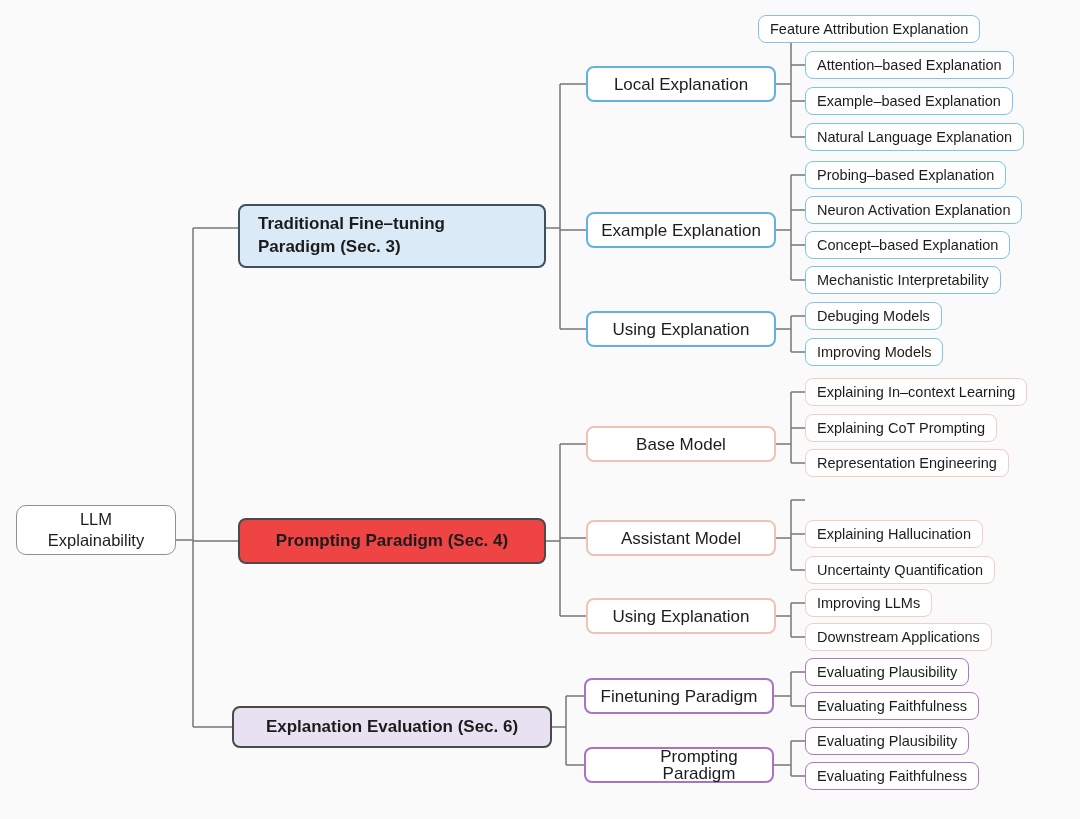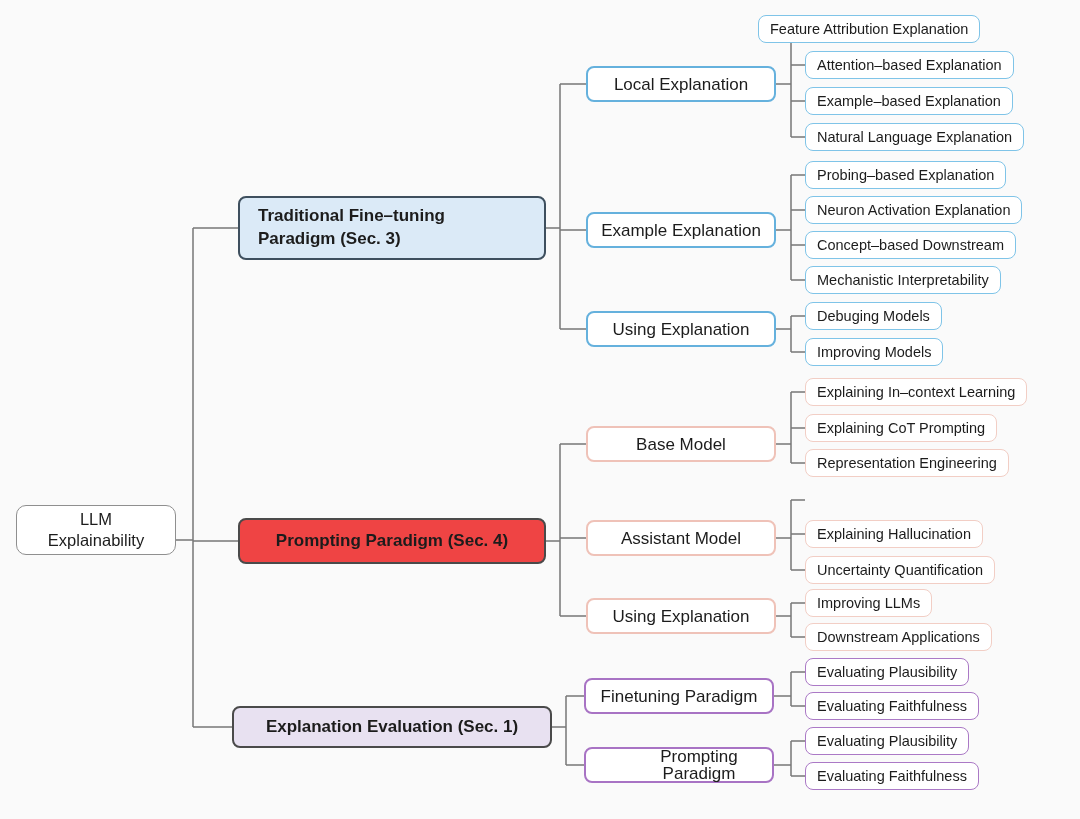--- a/index.html
+++ b/index.html
@@ -79,28 +79,28 @@
       M776,616 H791 M791,603 V637 M791,603 H805 M791,637 H805
       M552,727 H566 M566,696 V765 M566,696 H584 M566,765 H584
       M774,696 H791 M791,672 V706 M791,672 H805 M791,706 H805
       M774,765 H791 M791,741 V776 M791,741 H805 M791,776 H805"></path>
   </svg>
 
   <div class="node root" style="left:16px;top:505px;">
     <span class="wrap">LLM Explainability</span>
   </div>
 
-  <div class="node hdr b1" style="left:238px;top:196px;">
+  <div class="node hdr b1" style="left:238px;top:204px;">
     <span class="wrap">Traditional Fine–tuning Paradigm (Sec. 3)</span>
   </div>
   <div class="node hdr b2" style="left:238px;top:518px;">
     <span>Prompting Paradigm (Sec. 4)</span>
   </div>
   <div class="node hdr b3" style="left:232px;top:706px;">
-    <span>Explanation Evaluation (Sec. 1)</span>
+    <span>Explanation Evaluation (Sec. 6)</span>
   </div>
 
   <div class="node mid b1" style="left:586px;top:66px;">
       <span>Local Explanation</span>
     </div>
   <div class="node mid b1" style="left:586px;top:212px;">
       <span>Example Explanation</span>
     </div>
   <div class="node mid b1" style="left:586px;top:311px;">
       <span>Using Explanation</span>
@@ -118,21 +118,21 @@
   <div class="node leaf b1" style="left:805px;top:123px;">
       <span>Natural Language Explanation</span>
     </div>
   <div class="node leaf b1" style="left:805px;top:161px;">
       <span>Probing–based Explanation</span>
     </div>
   <div class="node leaf b1" style="left:805px;top:196px;">
       <span>Neuron Activation Explanation</span>
     </div>
   <div class="node leaf b1" style="left:805px;top:231px;">
-      <span>Concept–based Downstream</span>
+      <span>Concept–based Explanation</span>
     </div>
   <div class="node leaf b1" style="left:805px;top:266px;">
       <span>Mechanistic Interpretability</span>
     </div>
   <div class="node leaf b1" style="left:805px;top:302px;">
       <span>Debuging Models</span>
     </div>
   <div class="node leaf b1" style="left:805px;top:338px;">
       <span>Improving Models</span>
     </div>

